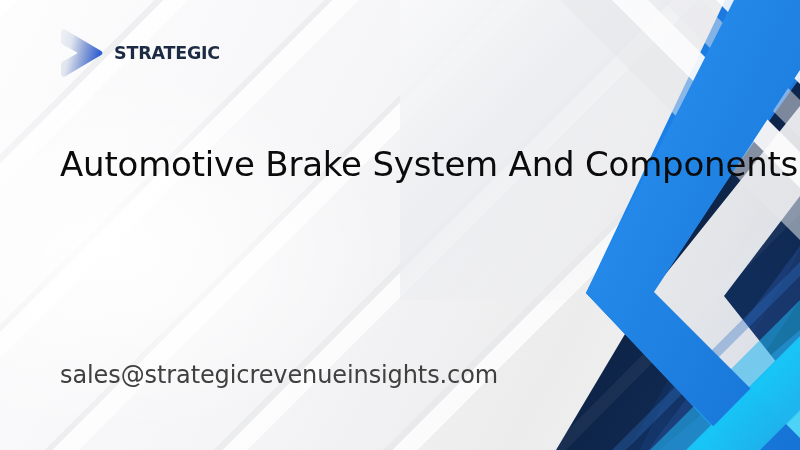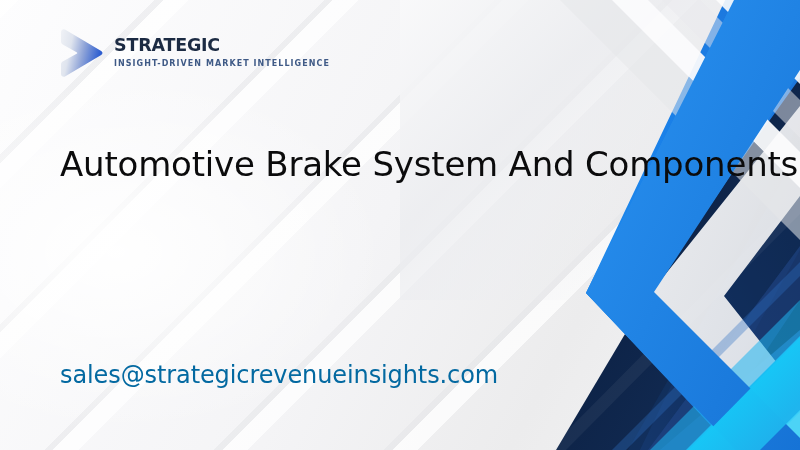--- a/index.html
+++ b/index.html
@@ -118,21 +118,21 @@
     letter-spacing: -0.2px;
     white-space: nowrap;
   }
   .email {
     position: absolute;
     left: 60px;
     top: 358px;
     font-size: 24px;
     font-weight: 400;
     line-height: 34px;
-    color: #0369a1;
+    color: #404040;
     letter-spacing: -0.1px;
     white-space: nowrap;
   }
 </style>
 </head>
 <body>
 
 <div id="slide">
 
   <div class="bg-base"></div>
@@ -244,21 +244,20 @@
                  C 3 35.3 3.6 34.2 4.7 33.6
                  L 18.6 25.8
                  C 19.5 25.3 19.5 24.7 18.6 24.2
                  L 4.7 16.4
                  C 3.6 15.8 3 14.7 3 13.5
                  Z" fill="url(#gMark)"></path>
       </svg>
     </div>
     <div class="logo-text">
       <div class="logo-line1">STRATEGIC</div>
-      <div class="logo-tagline">INSIGHT-DRIVEN MARKET INTELLIGENCE</div>
     </div>
   </div>
 
   <div class="title">Automotive Brake System And Components</div>
 
   <div class="email">sales@strategicrevenueinsights.com</div>
 
 </div>
 
 </body></html>

